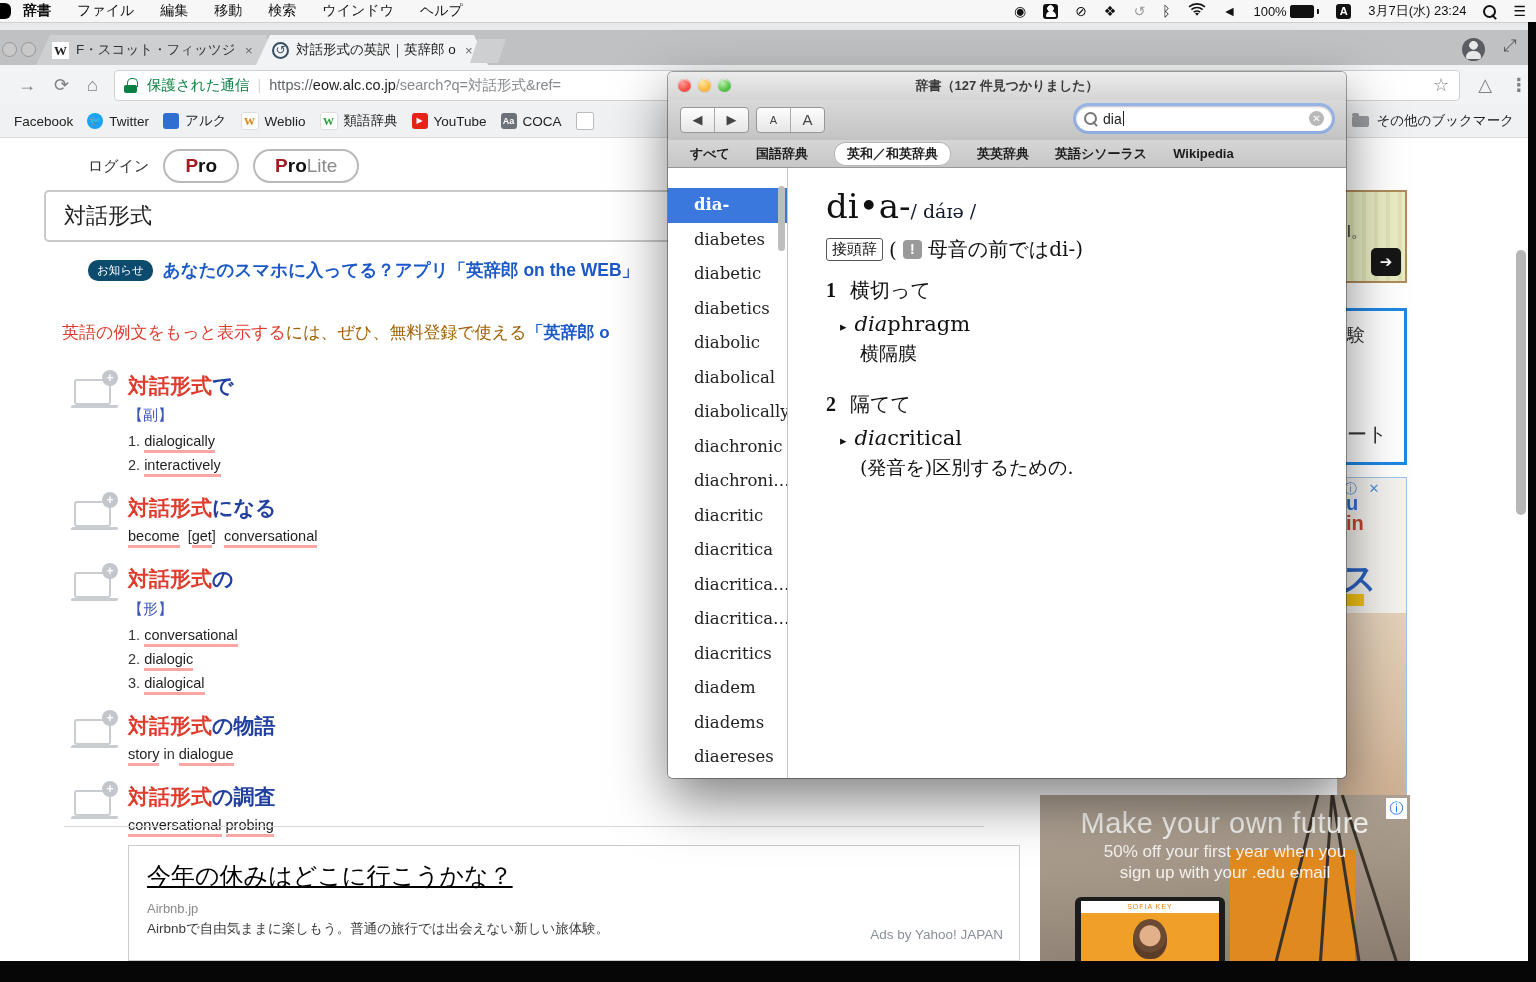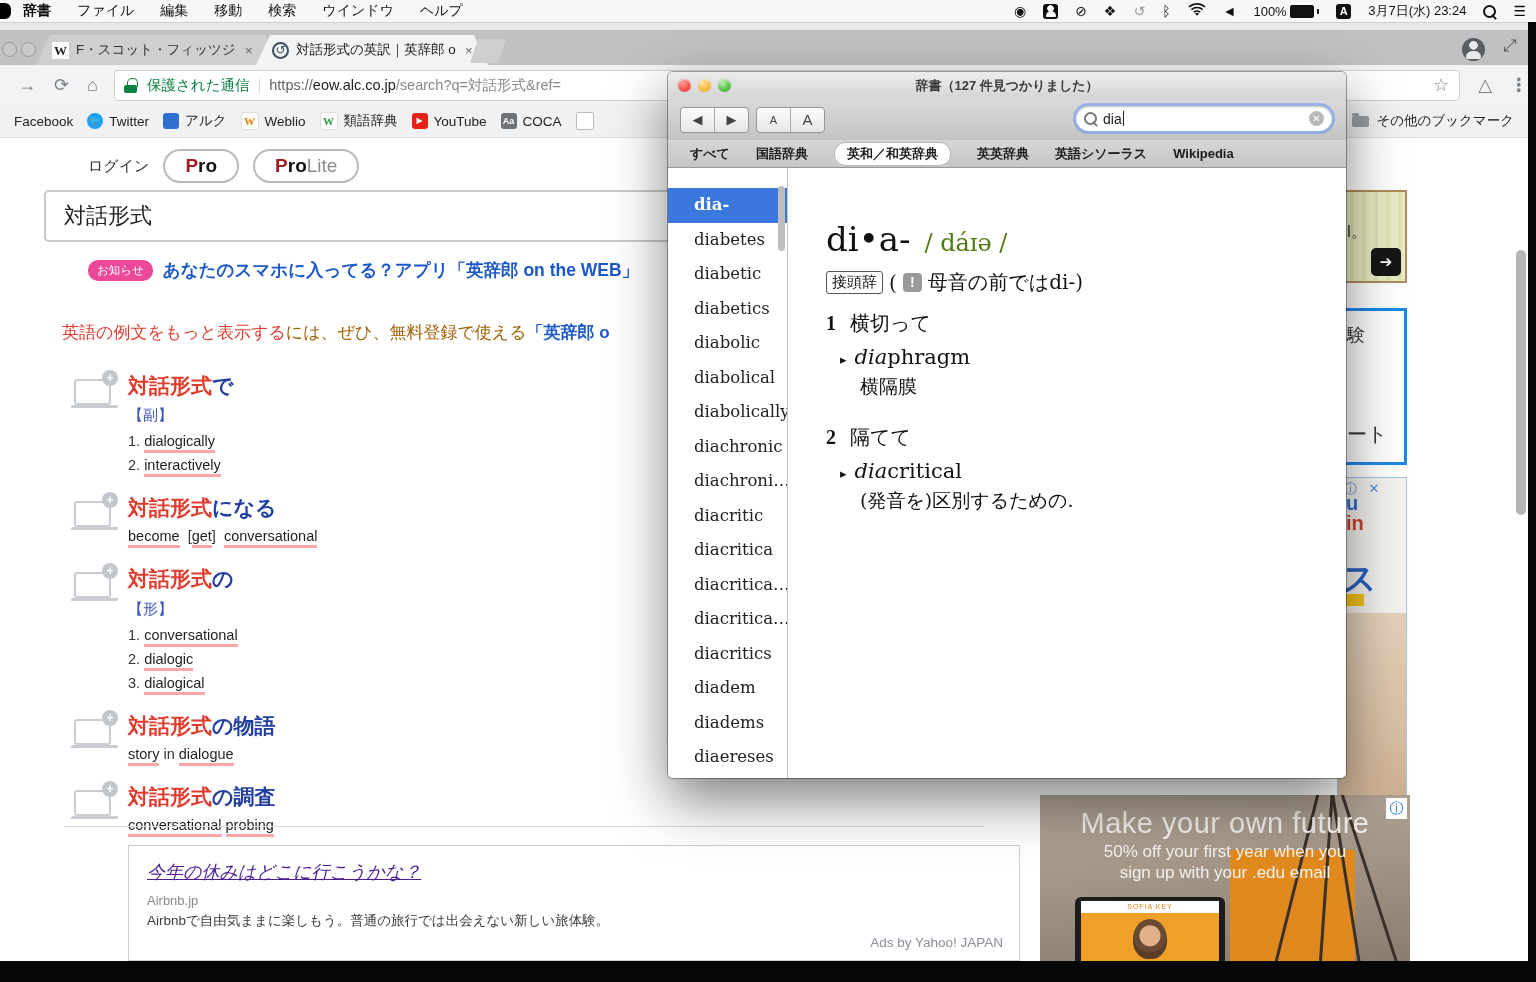--- a/index.html
+++ b/index.html
@@ -72,21 +72,21 @@
   #page{left:0;top:137px;width:1528px;height:825px;background:#fff;overflow:hidden;z-index:2;}
   #login-row{left:88px;top:12px;display:flex;align-items:center;gap:14px;}
   #login-label{font-size:15px;color:#333;}
   .pill-btn{height:30px;border:2px solid #b9b9b9;border-radius:17px;background:#fff;display:flex;align-items:center;justify-content:center;padding:0 20px;}
   .pro-word{font-weight:bold;font-size:19px;color:#111;}
   .pro-word::first-letter{color:#a21d22;}
   .lite-word{font-size:19px;color:#8b8b8b;}
   #big-search{left:44px;top:53px;width:1276px;height:48px;border:2px solid #c9c9c9;border-radius:5px;background:#fff;
               display:flex;align-items:center;padding-left:18px;font-size:22px;color:#222;}
   #notice-row{left:88px;top:121px;display:flex;align-items:center;gap:10px;}
-  #notice-badge{background:#ec4899;color:#fff;font-size:11.5px;border-radius:10px;padding:3px 9px;}
+  #notice-badge{background:#0c4a6e;color:#fff;font-size:11.5px;border-radius:10px;padding:3px 9px;}
   #notice-text{color:#1b58c8;font-weight:bold;font-size:17.5px;}
   #promo-row{left:62px;top:184px;font-size:17px;white-space:nowrap;}
   .promo-red{color:#e03c2d;}
   .promo-black{color:#a16207;}
   .promo-blue{color:#1b58c8;font-weight:bold;}
   #entries{left:74px;top:236px;width:590px;}
   .entry{display:flex;margin-bottom:22px;}
   .lap-wrap{width:54px;flex:0 0 auto;position:relative;}
   .lap{width:33px;height:22px;border:2px solid #c9cdd2;border-radius:3px;position:relative;margin-top:6px;}
   .lap::after{content:"";position:absolute;left:-5px;right:-9px;bottom:-5px;height:3px;background:#c9cdd2;border-radius:2px;transform:skewX(-18deg);}
@@ -94,24 +94,24 @@
             font-size:12px;font-weight:bold;text-align:center;line-height:16px;}
   .entry-head{font-size:21px;font-weight:bold;line-height:1.2;}
   .seg-red{color:#e03c2d;}
   .seg-blue{color:#22409f;}
   .entry-line{font-size:14.5px;margin-top:8px;color:#333;white-space:pre-wrap;}
   .seg-pos{color:#3d56b8;font-size:15px;}
   .seg-link{color:#1f1f1f;border-bottom:3px solid #fca5a5;padding-bottom:1px;}
   .seg-num{color:#333;}
   #divider{left:64px;top:689px;width:920px;height:1px;background:#d9d9d9;}
   #ad-box{left:128px;top:708px;width:892px;height:116px;border:1px solid #ccc;background:#fff;padding:14px 18px;box-sizing:border-box;}
-  #ad-title{color:#4c1d95;font-size:18px;text-decoration:underline;font-style:italic;}
+  #ad-title{color:#000000;font-size:24px;text-decoration:underline;}
   #ad-domain{color:#8a8a8a;font-size:13px;margin-top:9px;}
   #ad-desc{color:#3b3b3b;font-size:13.5px;margin-top:4px;}
-  #ad-credit{position:absolute;right:16px;bottom:10px;color:#8a8f98;font-size:13.5px;}
+  #ad-credit{position:absolute;right:16px;bottom:18px;color:#8a8f98;font-size:13.5px;}
   
   #side-banner{left:1340px;top:53px;width:67px;height:93px;background:#e9ecc4 repeating-linear-gradient(90deg,#e9ecc4 0 8px,#dfe3b4 8px 12px);
                border:2px solid #b08a5a;box-sizing:border-box;}
   #side-banner-txt{position:absolute;left:5px;top:28px;color:#333;font-size:17px;}
   #side-banner-btn{position:absolute;right:4px;bottom:5px;width:30px;height:28px;background:#161616;border-radius:5px;
                    color:#fff;text-align:center;line-height:28px;font-size:15px;font-weight:bold;}
   #side-bluebox{left:1338px;top:171px;width:69px;height:157px;background:#fff;border:3px solid #1e88e5;box-sizing:border-box;}
   .bluebox-frag{position:absolute;left:6px;color:#333;font-size:18px;}
   #side-vert-ad{left:1337px;top:340px;width:70px;height:450px;background:#f4f2ee;border:1px solid #9cc3e8;box-sizing:border-box;overflow:hidden;}
   .vad-ctl{position:absolute;top:2px;left:6px;color:#4a90d9;font-size:13px;letter-spacing:4px;}
@@ -161,23 +161,23 @@
              border-bottom:1px solid #989898;display:flex;align-items:center;padding-left:22px;gap:26px;}
   .dtab{font-size:13px;font-weight:bold;color:#1c1c1c;white-space:nowrap;}
   .dtab.sel{background:#fff;border-radius:11px;padding:3px 13px;box-shadow:inset 0 0 0 1px #b5b5b5;}
   #dict-body{position:absolute;left:0;top:96px;right:0;bottom:0;display:flex;background:#fff;justify-content:space-between;}
   #dict-side{width:119px;flex:0 0 auto;border-right:1px solid #c4c4c4;position:relative;padding-top:20px;
              font-family:"DejaVu Serif","Liberation Serif",serif;font-size:16.5px;color:#222;overflow:hidden;}
   .dside-item{height:34.5px;line-height:34.5px;padding-left:26px;white-space:nowrap;}
   .dside-item.sel{background:#3b78dd;color:#fff;font-weight:bold;}
   #dict-side-thumb{position:absolute;right:2px;top:18px;width:7px;height:65px;background:#bdbdbd;border-radius:4px;}
   #dict-main{flex:1;font-family:"DejaVu Serif","Liberation Serif",serif;color:#111;padding:18px 20px 0 38px;overflow:hidden;}
-  #dw-headrow{display:flex;align-items:baseline;gap:14px;margin-top:33px;}
+  #dw-headrow{display:flex;align-items:baseline;}
   #dw-headword{font-size:34px;}
-  #dw-pron{font-size:24px;color:#4d7c0f;}
+  #dw-pron{font-size:19px;color:#0f172a;}
   #dw-posline{margin-top:10px;font-size:20px;display:flex;align-items:center;gap:6px;}
   #dw-poslabel{font-size:15px;border:1px solid #555;border-radius:3px;padding:1px 5px;}
   .excl{width:19px;height:19px;background:#9a9a9a;border-radius:4px;color:#fff;font-weight:bold;font-size:14px;
         text-align:center;line-height:19px;font-family:"Liberation Sans",sans-serif;}
   .sense-head{margin-top:14px;font-size:20px;font-family:Liberation Serif, serif;}
   .sense-num{font-weight:bold;margin-right:14px;}
   .sense-ex{margin-top:8px;margin-left:14px;font-size:21px;}
   .tri{font-size:13px;margin-right:8px;}
   .ex-it{font-style:italic;}
   .sense-gloss{margin-top:5px;margin-left:34px;font-size:19px;}

